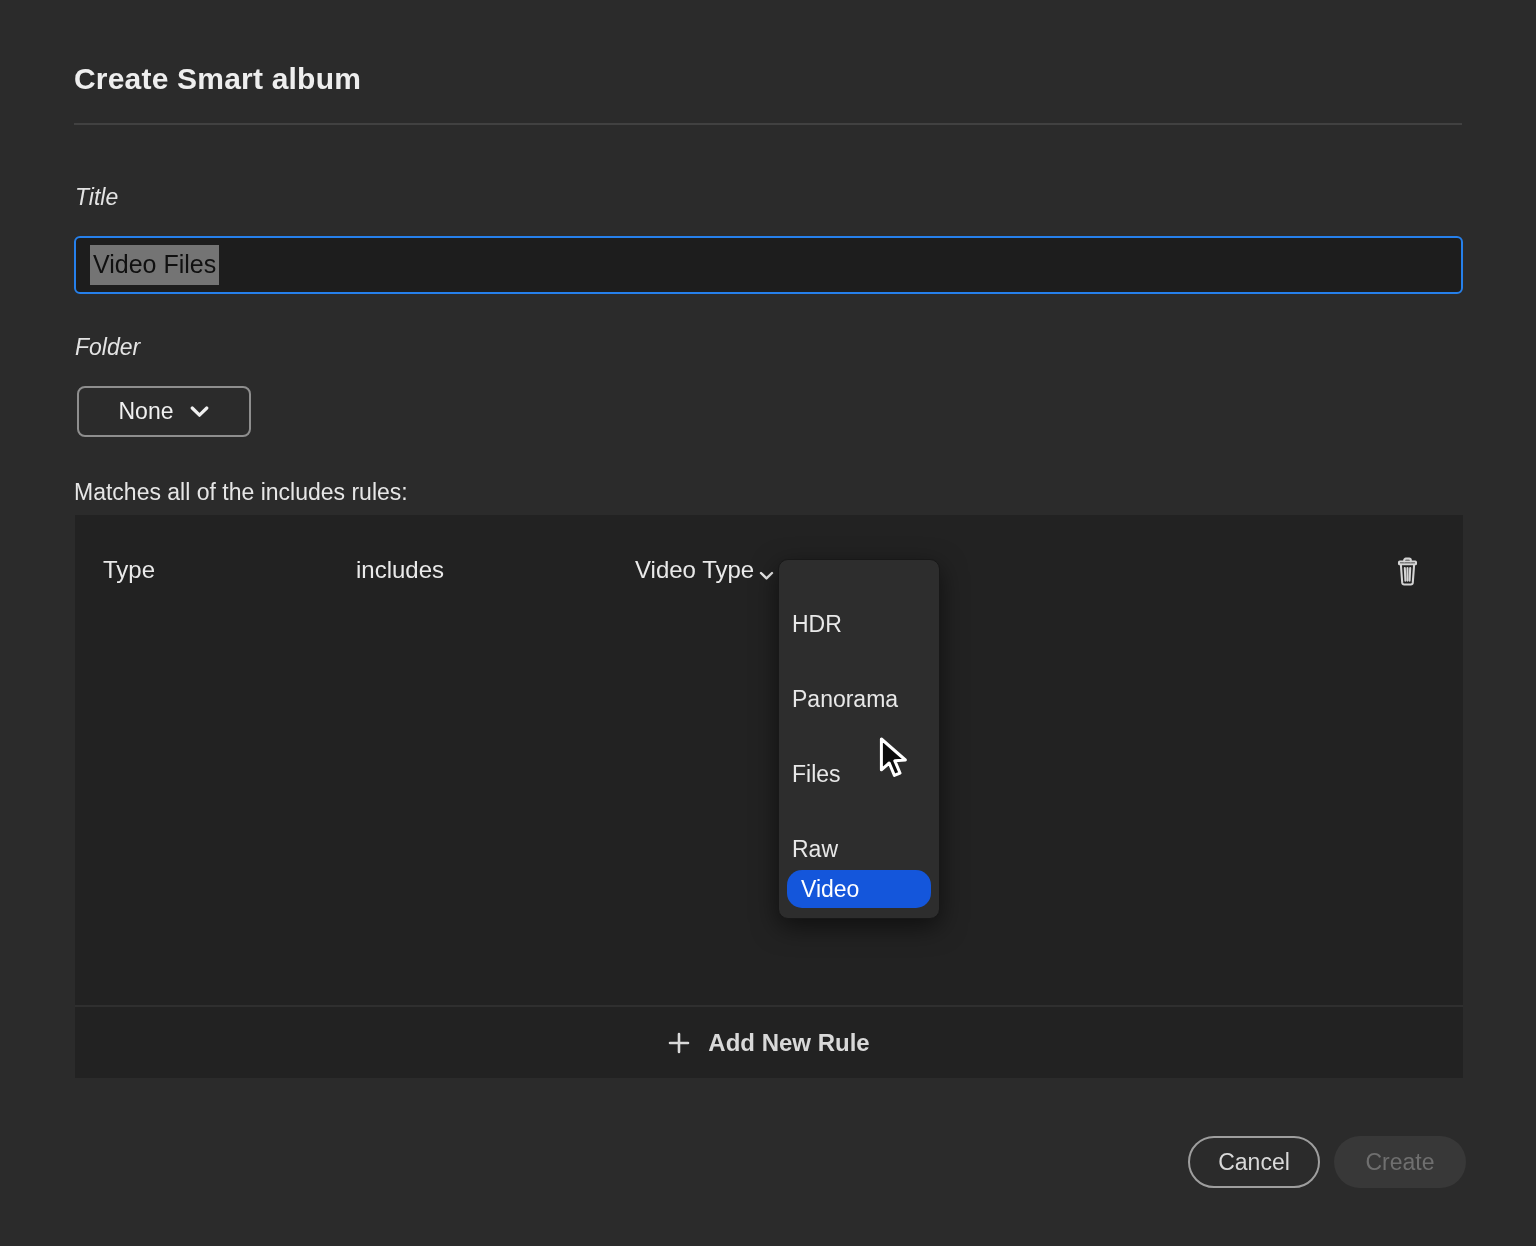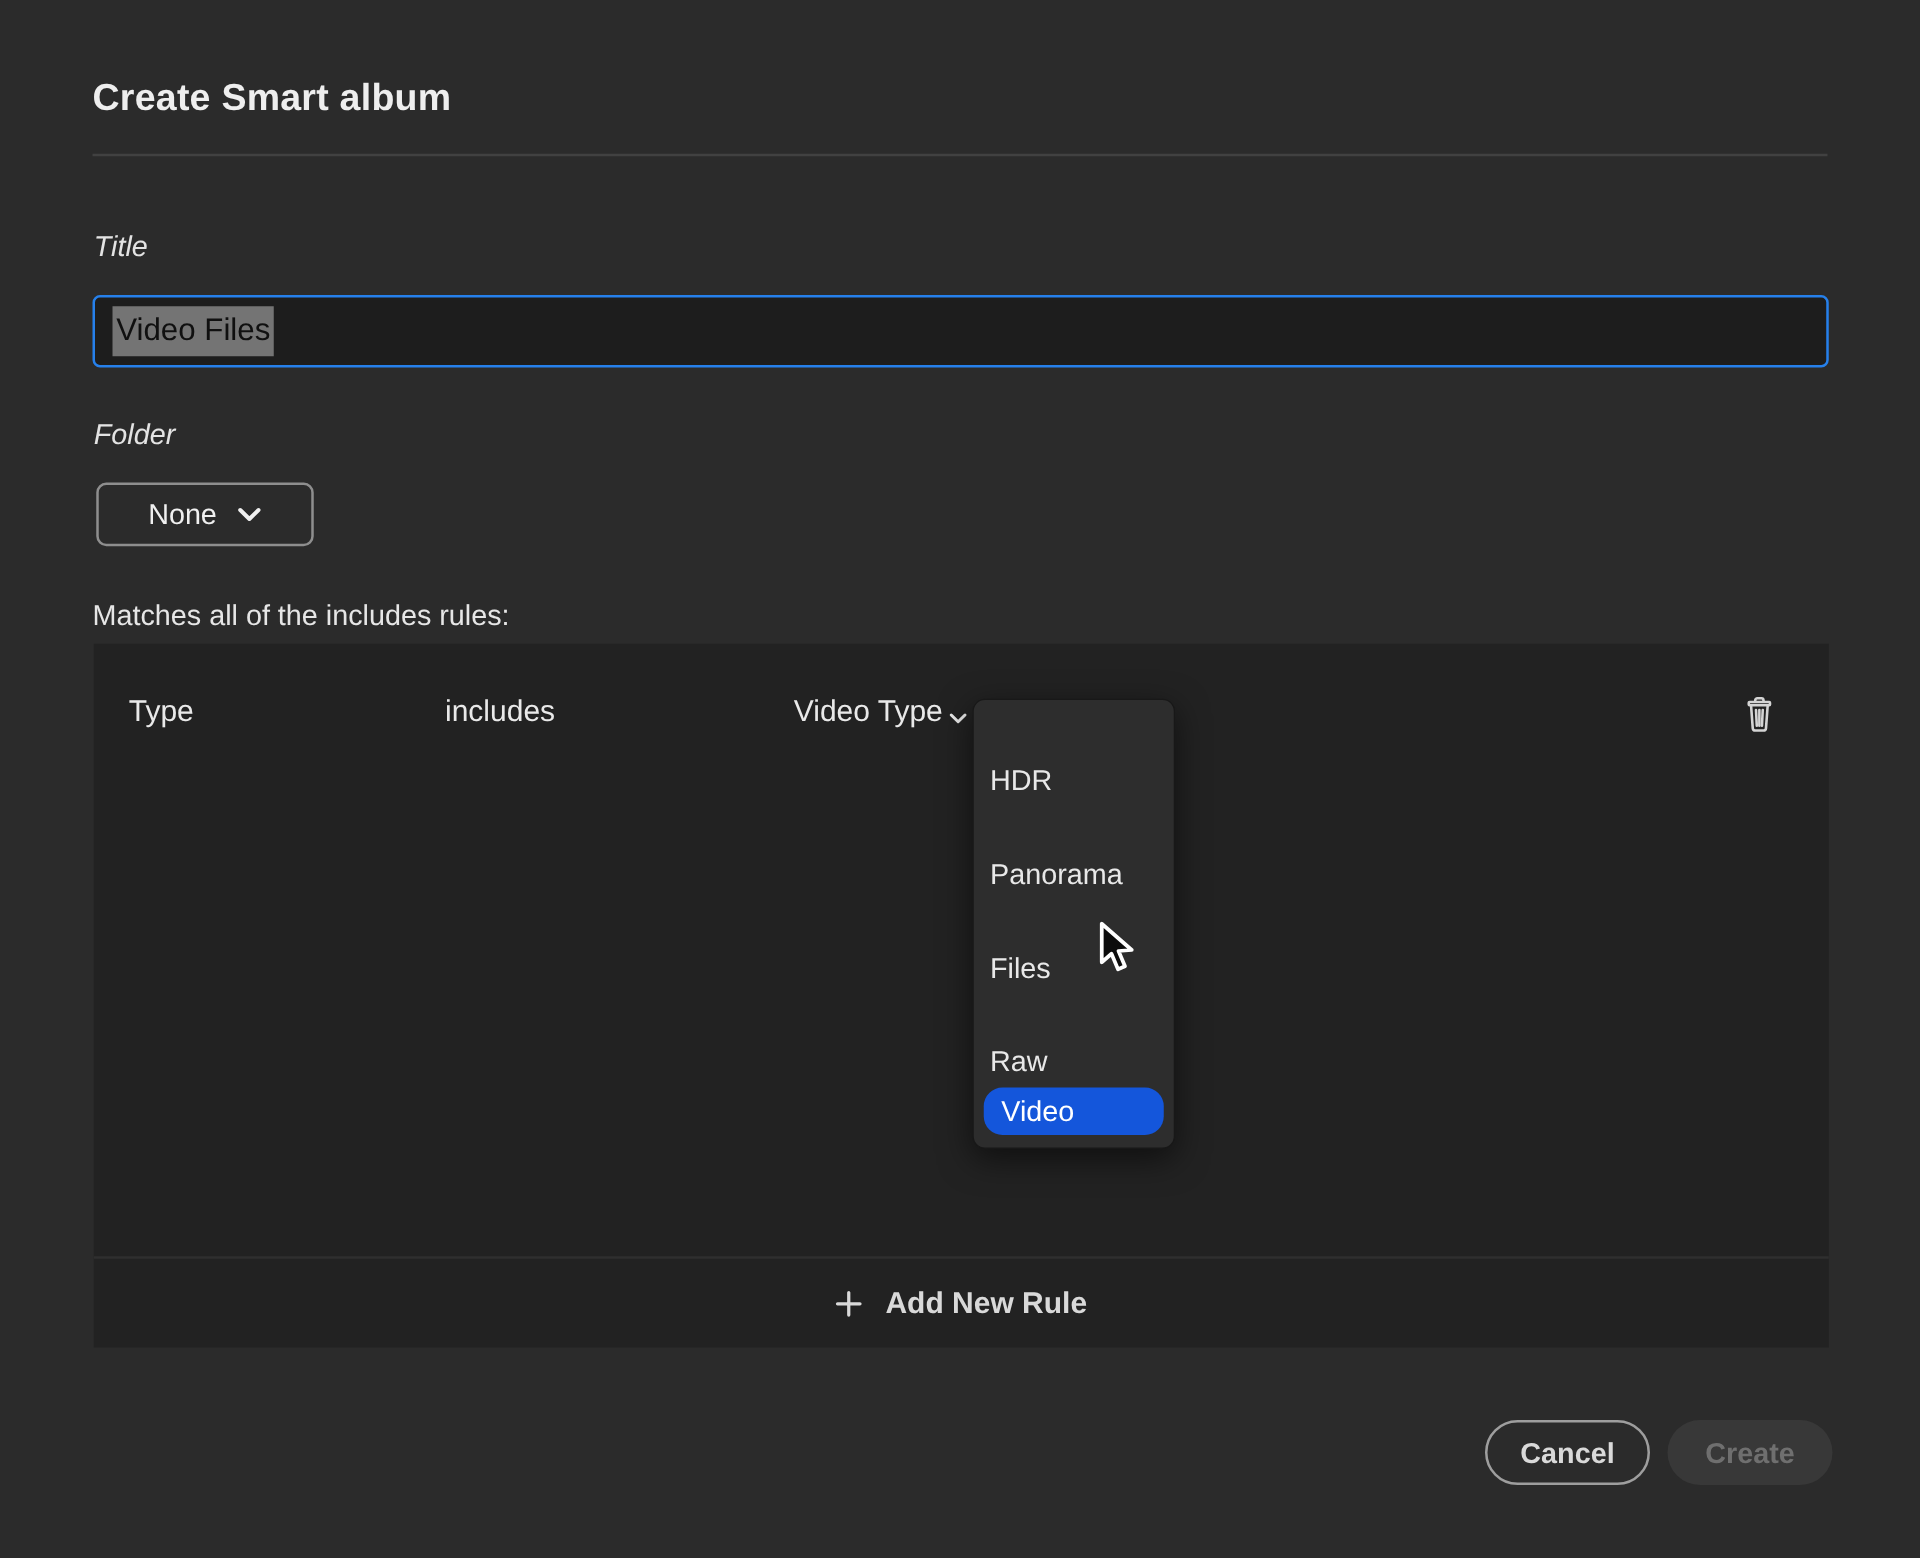--- a/index.html
+++ b/index.html
@@ -85,21 +85,21 @@
     margin:1px 8px;height:38px;
     padding-left:14px;
     border-radius:15px;
   }
 
   .cursor{left:879px;top:737px;z-index:20;pointer-events:none;}
 
   .footer-btn{
     top:1136px;width:132px;height:52px;border-radius:26px;
     display:flex;align-items:center;justify-content:center;
-    font-size:23px;font-weight:700;
+    font-size:23px;font-weight:400;
     font-family:"Liberation Sans","DejaVu Sans",sans-serif;
   }
   .cancel-btn{left:1188px;background:transparent;border:2px solid #9e9e9e;color:#d9d9d9;cursor:pointer;}
   .create-btn{left:1334px;background:#383838;border:none;color:var(--disabled-text);cursor:default;}
 </style>
 </head>
 <body>
 
 <div class="abs page-title">Create Smart album</div>
 <div class="abs title-divider"></div>

